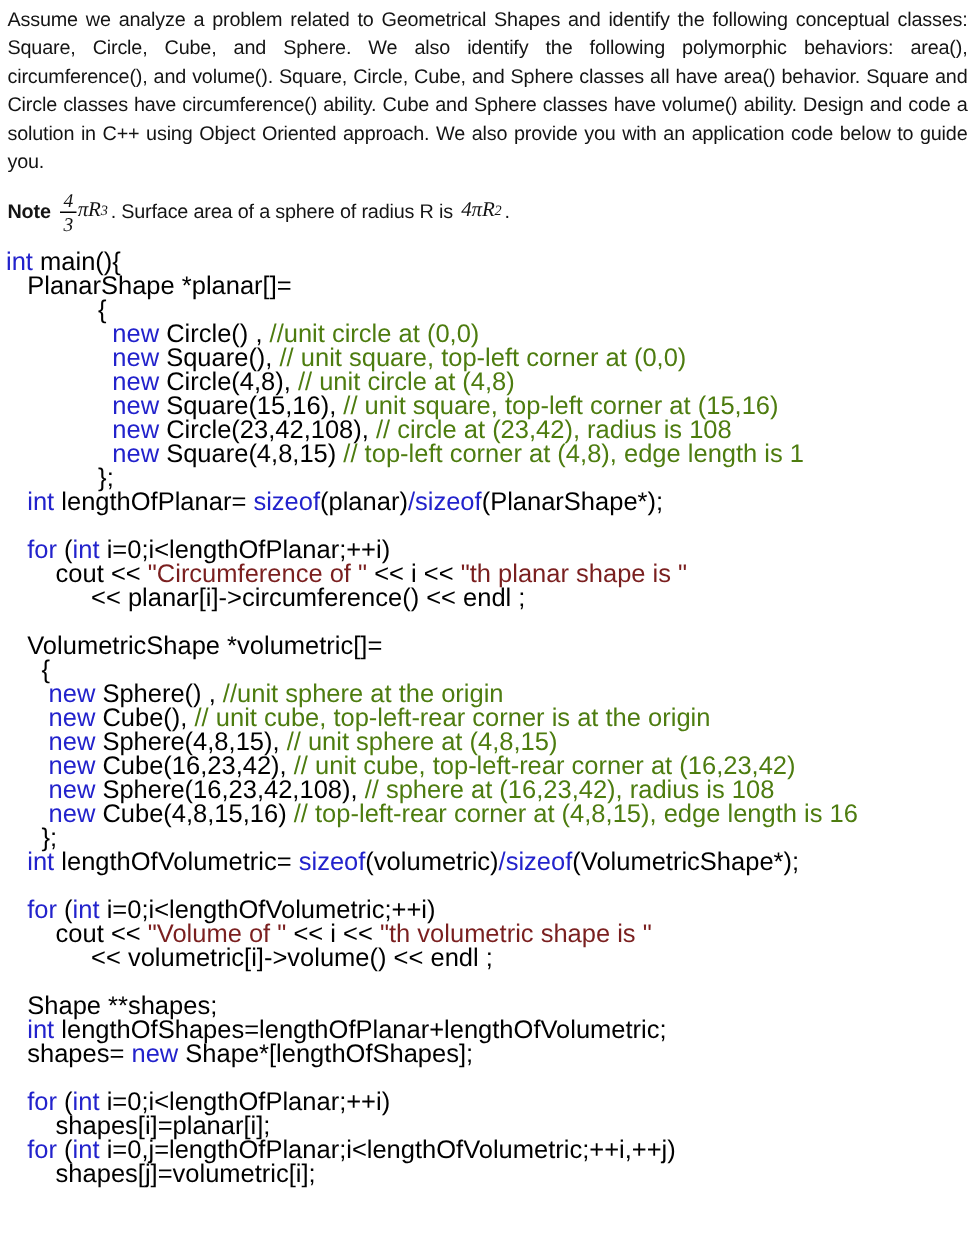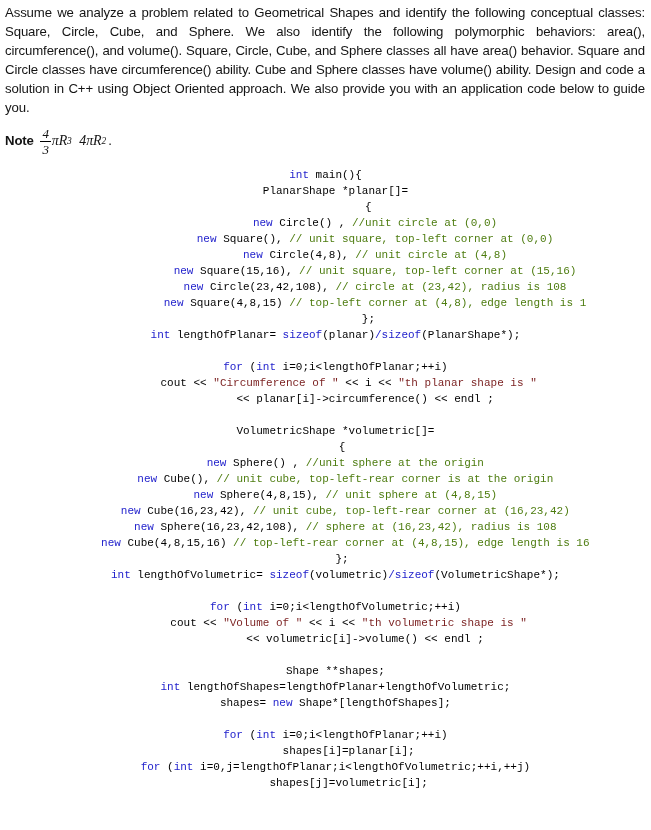--- a/index.html
+++ b/index.html
@@ -78,29 +78,28 @@
   .sup {
     font-size: 0.68em;
     vertical-align: super;
     font-style: italic;
     line-height: 0;
   }
   .pi { font-style: italic; }
 
   
   .code {
-    font-family: Liberation Mono, monospace;
-    font-size: 11px;
+    font-family: Liberation Sans, sans-serif;
+    font-size: 17px;
     line-height: 16.0px;
     white-space: pre-wrap;
     word-break: break-word;
     color: #000000;
     margin: 6px 0 0 0;
     letter-spacing: 0px;
-    text-align: center;
   }
   .code .ln { display: block; min-height: 16px; }
   .blank { display: block; height: 16px; }
   .kw  { color: #2222cc; }
   .cm  { color: #4d7c0f; }
   .str { color: #7a1f1f; }
   .op  { color: #2222cc; }
 </style>
 </head>
 <body>
@@ -114,21 +113,21 @@
     <span class="math">
       <span class="frac">
         <span class="num">4</span>
         <span class="bar"></span>
         <span class="den">3</span>
       </span>
       <span class="pi">π</span>
         <span>R</span>
         <span class="sup">3</span>
     </span>
-    &nbsp;
+    <span>. Surface area of a sphere of radius R is</span>&nbsp;
     <span class="math">
       <span>4</span>
         <span class="pi">π</span>
         <span>R</span>
         <span class="sup">2</span>
     </span><span>.</span>
   </div>
 
   <div class="code" id="code-block"><span class="ln"><span class="kw">int</span><span> main(){</span></span><span class="ln"><span>   PlanarShape *planar[]=</span></span><span class="ln"><span>             {</span></span><span class="ln"><span>               </span><span class="kw">new</span><span> Circle() , </span><span class="cm">//unit circle at (0,0)</span></span><span class="ln"><span>               </span><span class="kw">new</span><span> Square(), </span><span class="cm">// unit square, top-left corner at (0,0)</span></span><span class="ln"><span>               </span><span class="kw">new</span><span> Circle(4,8), </span><span class="cm">// unit circle at (4,8)</span></span><span class="ln"><span>               </span><span class="kw">new</span><span> Square(15,16), </span><span class="cm">// unit square, top-left corner at (15,16)</span></span><span class="ln"><span>               </span><span class="kw">new</span><span> Circle(23,42,108), </span><span class="cm">// circle at (23,42), radius is 108</span></span><span class="ln"><span>               </span><span class="kw">new</span><span> Square(4,8,15) </span><span class="cm">// top-left corner at (4,8), edge length is 1</span></span><span class="ln"><span>             };</span></span><span class="ln"><span>   </span><span class="kw">int</span><span> lengthOfPlanar= </span><span class="kw">sizeof</span><span>(planar)</span><span class="op">/</span><span class="kw">sizeof</span><span>(PlanarShape*);</span></span><span class="blank"></span><span class="ln"><span>   </span><span class="kw">for</span><span> (</span><span class="kw">int</span><span> i=0;i&lt;lengthOfPlanar;++i)</span></span><span class="ln"><span>       cout &lt;&lt; </span><span class="str">"Circumference of "</span><span> &lt;&lt; i &lt;&lt; </span><span class="str">"th planar shape is "</span></span><span class="ln"><span>            &lt;&lt; planar[i]-&gt;circumference() &lt;&lt; endl ;</span></span><span class="blank"></span><span class="ln"><span>   VolumetricShape *volumetric[]=</span></span><span class="ln"><span>     {</span></span><span class="ln"><span>      </span><span class="kw">new</span><span> Sphere() , </span><span class="cm">//unit sphere at the origin</span></span><span class="ln"><span>      </span><span class="kw">new</span><span> Cube(), </span><span class="cm">// unit cube, top-left-rear corner is at the origin</span></span><span class="ln"><span>      </span><span class="kw">new</span><span> Sphere(4,8,15), </span><span class="cm">// unit sphere at (4,8,15)</span></span><span class="ln"><span>      </span><span class="kw">new</span><span> Cube(16,23,42), </span><span class="cm">// unit cube, top-left-rear corner at (16,23,42)</span></span><span class="ln"><span>      </span><span class="kw">new</span><span> Sphere(16,23,42,108), </span><span class="cm">// sphere at (16,23,42), radius is 108</span></span><span class="ln"><span>      </span><span class="kw">new</span><span> Cube(4,8,15,16) </span><span class="cm">// top-left-rear corner at (4,8,15), edge length is 16</span></span><span class="ln"><span>     };</span></span><span class="ln"><span>   </span><span class="kw">int</span><span> lengthOfVolumetric= </span><span class="kw">sizeof</span><span>(volumetric)</span><span class="op">/</span><span class="kw">sizeof</span><span>(VolumetricShape*);</span></span><span class="blank"></span><span class="ln"><span>   </span><span class="kw">for</span><span> (</span><span class="kw">int</span><span> i=0;i&lt;lengthOfVolumetric;++i)</span></span><span class="ln"><span>       cout &lt;&lt; </span><span class="str">"Volume of "</span><span> &lt;&lt; i &lt;&lt; </span><span class="str">"th volumetric shape is "</span></span><span class="ln"><span>            &lt;&lt; volumetric[i]-&gt;volume() &lt;&lt; endl ;</span></span><span class="blank"></span><span class="ln"><span>   Shape **shapes;</span></span><span class="ln"><span>   </span><span class="kw">int</span><span> lengthOfShapes=lengthOfPlanar+lengthOfVolumetric;</span></span><span class="ln"><span>   shapes= </span><span class="kw">new</span><span> Shape*[lengthOfShapes];</span></span><span class="blank"></span><span class="ln"><span>   </span><span class="kw">for</span><span> (</span><span class="kw">int</span><span> i=0;i&lt;lengthOfPlanar;++i)</span></span><span class="ln"><span>       shapes[i]=planar[i];</span></span><span class="ln"><span>   </span><span class="kw">for</span><span> (</span><span class="kw">int</span><span> i=0,j=lengthOfPlanar;i&lt;lengthOfVolumetric;++i,++j)</span></span><span class="ln"><span>       shapes[j]=volumetric[i];</span></span></div>
 

